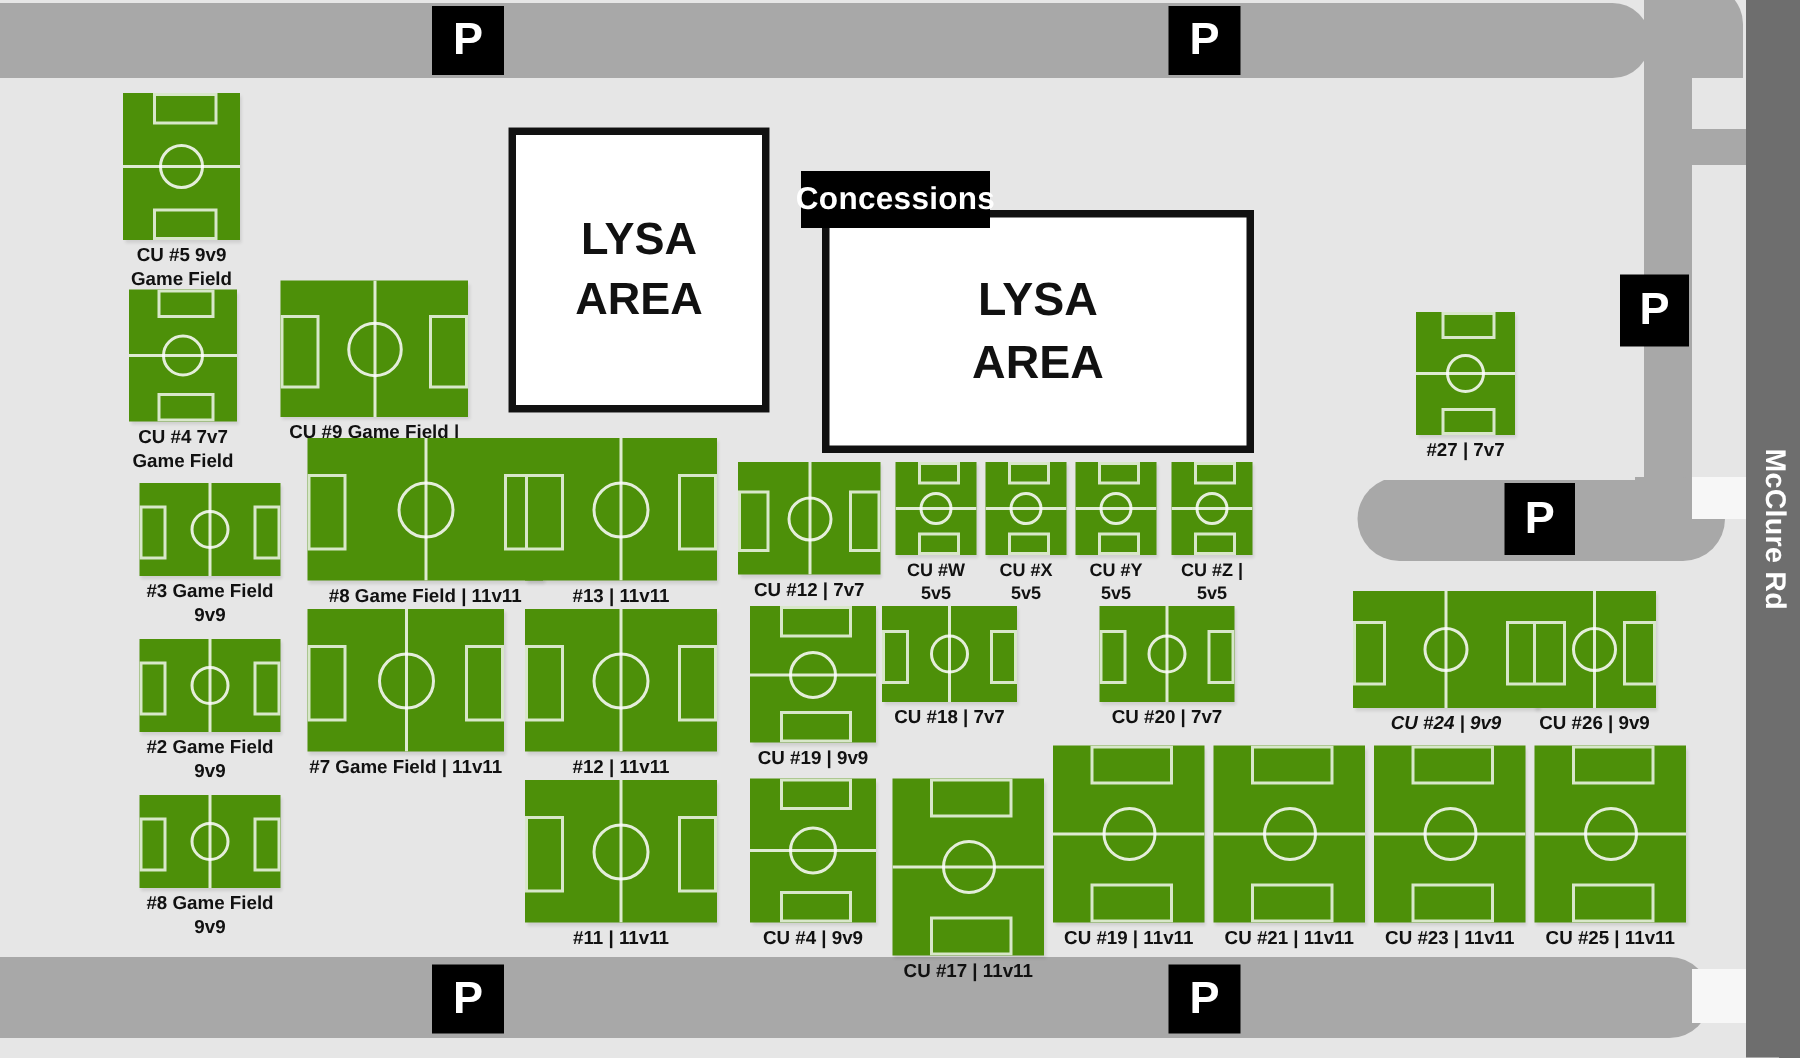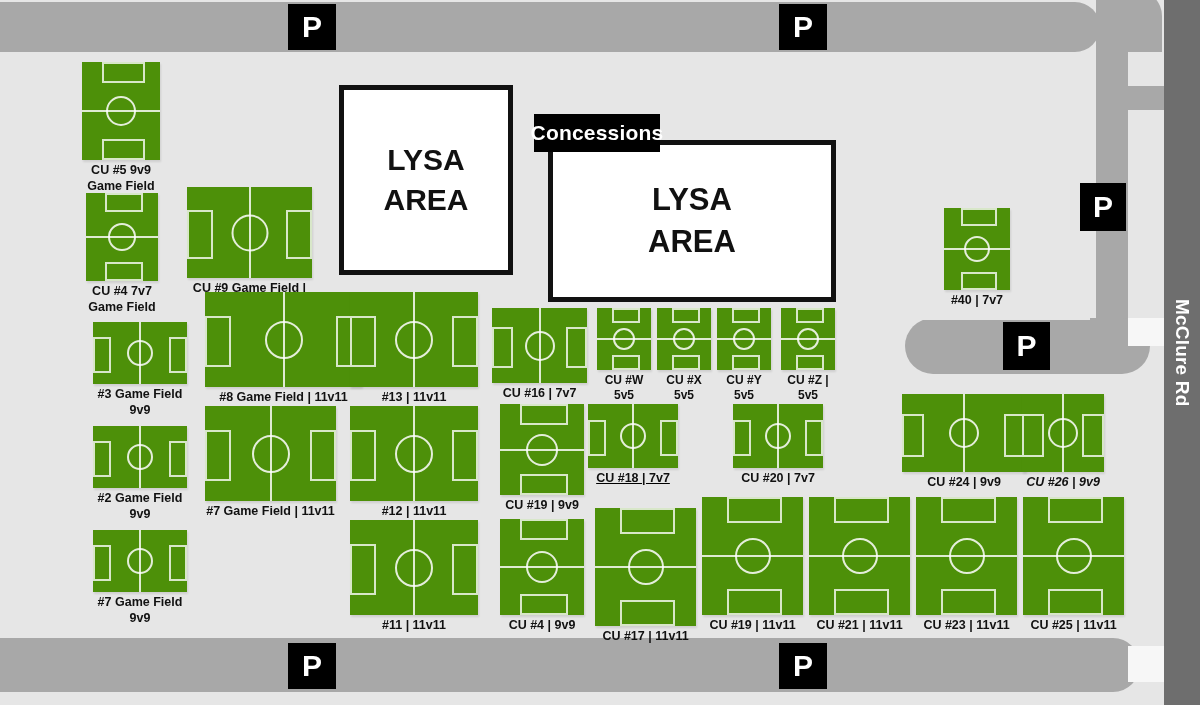--- a/index.html
+++ b/index.html
@@ -189,21 +189,21 @@
 9v9</div>
   </div>
 
   <div class="field-wrap" style="left:93px;top:530px;width:94px;">
     <div class="pitch" style="height:62px;">
       <i class="hl-v"></i>
       <div class="cc" style="width:22px;height:22px;"></div>
       <div class="pb" style="left:0;top:24%;width:14px;height:52%;"></div>
       <div class="pb" style="right:0;top:24%;width:14px;height:52%;"></div>
     </div>
-    <div class="flabel">#7 Game Field
+    <div class="flabel">#8 Game Field
 9v9</div>
   </div>
 
   <div class="field-wrap" style="left:205px;top:292px;width:157px;">
     <div class="pitch" style="height:95px;">
       <i class="hl-v"></i>
       <div class="cc" style="width:34px;height:34px;"></div>
       <div class="pb" style="left:0;top:25%;width:22px;height:50%;"></div>
       <div class="pb" style="right:0;top:25%;width:22px;height:50%;"></div>
     </div>
@@ -251,21 +251,21 @@
     <div class="flabel">#11 | 11v11</div>
   </div>
 
   <div class="field-wrap" style="left:492px;top:308px;width:95px;">
     <div class="pitch" style="height:75px;">
       <i class="hl-v"></i>
       <div class="cc" style="width:26px;height:26px;"></div>
       <div class="pb" style="left:0;top:25%;width:17px;height:50%;"></div>
       <div class="pb" style="right:0;top:25%;width:17px;height:50%;"></div>
     </div>
-    <div class="flabel">CU #16 | 7v7</div>
+    <div class="flabel">CU #12 | 7v7</div>
   </div>
 
   <div class="field-wrap" style="left:500px;top:404px;width:84px;">
     <div class="pitch" style="height:91px;">
       <i class="hl-h"></i>
       <div class="cc" style="width:28px;height:28px;"></div>
       <div class="pb" style="left:24%;top:0;width:52%;height:17px;"></div>
       <div class="pb" style="left:24%;bottom:0;width:52%;height:17px;"></div>
     </div>
     <div class="flabel">CU #19 | 9v9</div>
@@ -317,62 +317,62 @@
   <div class="field-wrap" style="left:781px;top:308px;width:54px;">
     <div class="pitch" style="height:62px;">
       <i class="hl-h"></i>
       <div class="cc" style="width:18px;height:18px;"></div>
       <div class="pb" style="left:27%;top:0;width:46%;height:11px;"></div>
       <div class="pb" style="left:27%;bottom:0;width:46%;height:11px;"></div>
     </div>
     <div class="flabel sm">CU #Z | 5v5</div>
   </div>
 
-  <div class="field-wrap" style="left:588px;top:404px;width:90px;text-decoration:underline;">
+  <div class="field-wrap" style="left:588px;top:404px;width:90px;">
     <div class="pitch" style="height:64px;">
       <i class="hl-v"></i>
       <div class="cc" style="width:22px;height:22px;"></div>
       <div class="pb" style="left:0;top:25%;width:14px;height:50%;"></div>
       <div class="pb" style="right:0;top:25%;width:14px;height:50%;"></div>
     </div>
     <div class="flabel">CU #18 | 7v7</div>
   </div>
 
   <div class="field-wrap" style="left:685px;top:404px;width:90px;padding-left:48px;">
     <div class="pitch" style="height:64px;">
       <i class="hl-v"></i>
       <div class="cc" style="width:22px;height:22px;"></div>
       <div class="pb" style="left:0;top:25%;width:14px;height:50%;"></div>
       <div class="pb" style="right:0;top:25%;width:14px;height:50%;"></div>
     </div>
     <div class="flabel">CU #20 | 7v7</div>
   </div>
 
 
-  <div class="field-wrap" style="left:902px;top:394px;width:124px;">
+  <div class="field-wrap" style="left:902px;top:394px;width:124px;font-style:italic;">
     <div class="pitch" style="height:78px;">
       <i class="hl-v"></i>
       <div class="cc" style="width:26px;height:26px;"></div>
       <div class="pb" style="left:0;top:25%;width:18px;height:50%;"></div>
       <div class="pb" style="right:0;top:25%;width:18px;height:50%;"></div>
     </div>
     <div class="flabel">CU #24 | 9v9</div>
   </div>
 
-  <div class="field-wrap" style="left:1022px;top:394px;width:82px;font-style:italic;">
+  <div class="field-wrap" style="left:1022px;top:394px;width:82px;">
     <div class="pitch" style="height:78px;">
       <i class="hl-v"></i>
       <div class="cc" style="width:26px;height:26px;"></div>
       <div class="pb" style="left:0;top:25%;width:18px;height:50%;"></div>
       <div class="pb" style="right:0;top:25%;width:18px;height:50%;"></div>
     </div>
     <div class="flabel">CU #26 | 9v9</div>
   </div>
 
-  <div class="field-wrap" style="left:595px;top:508px;width:101px;">
+  <div class="field-wrap" style="left:595px;top:519px;width:101px;">
     <div class="pitch" style="height:118px;">
       <i class="hl-h"></i>
       <div class="cc" style="width:32px;height:32px;"></div>
       <div class="pb" style="left:25%;top:0;width:50%;height:22px;"></div>
       <div class="pb" style="left:25%;bottom:0;width:50%;height:22px;"></div>
     </div>
     <div class="flabel">CU #17 | 11v11</div>
   </div>
 
   <div class="field-wrap" style="left:702px;top:497px;width:101px;">
@@ -415,16 +415,16 @@
     <div class="flabel">CU #25 | 11v11</div>
   </div>
 
   <div class="field-wrap" style="left:944px;top:208px;width:66px;">
     <div class="pitch" style="height:82px;">
       <i class="hl-h"></i>
       <div class="cc" style="width:22px;height:22px;"></div>
       <div class="pb" style="left:26%;top:0;width:48%;height:14px;"></div>
       <div class="pb" style="left:26%;bottom:0;width:48%;height:14px;"></div>
     </div>
-    <div class="flabel">#40 | 7v7</div>
+    <div class="flabel">#27 | 7v7</div>
   </div>
 
 </div>
 
 </body></html>

